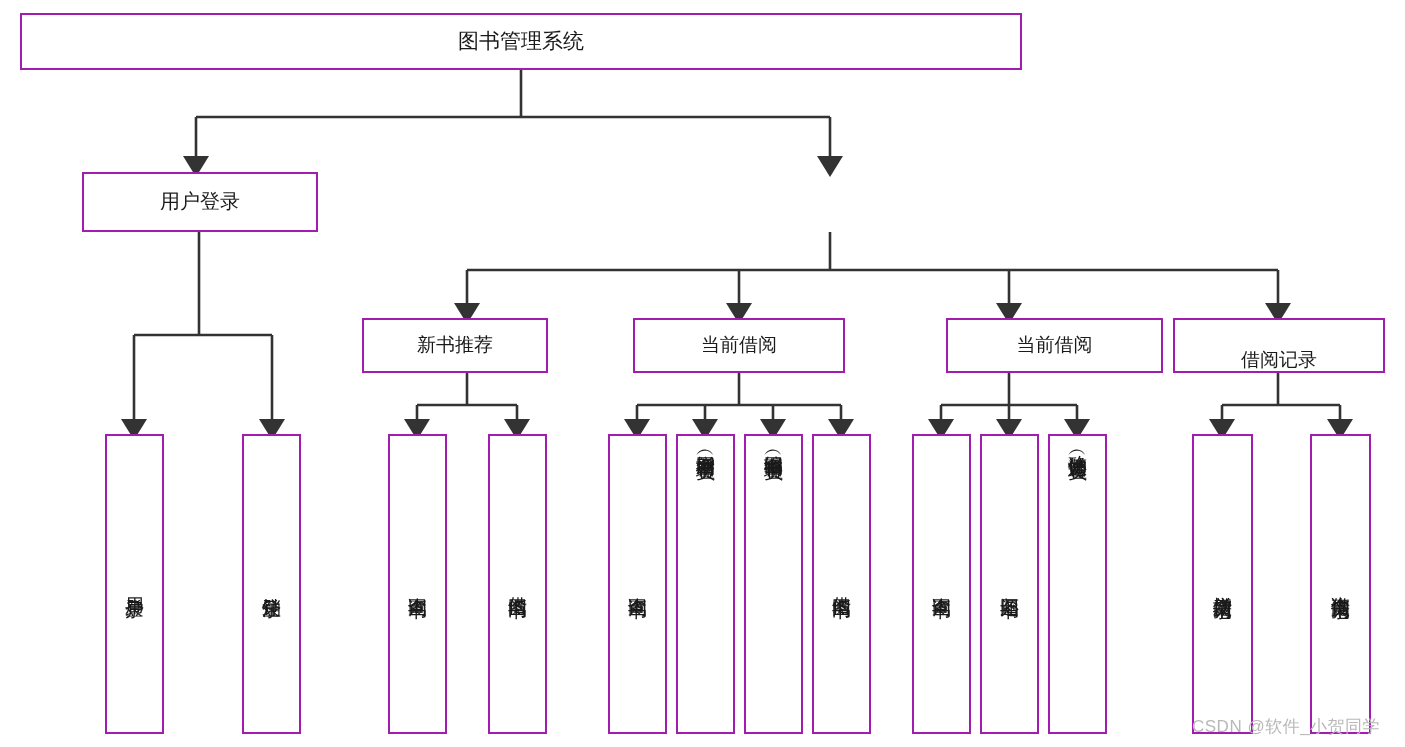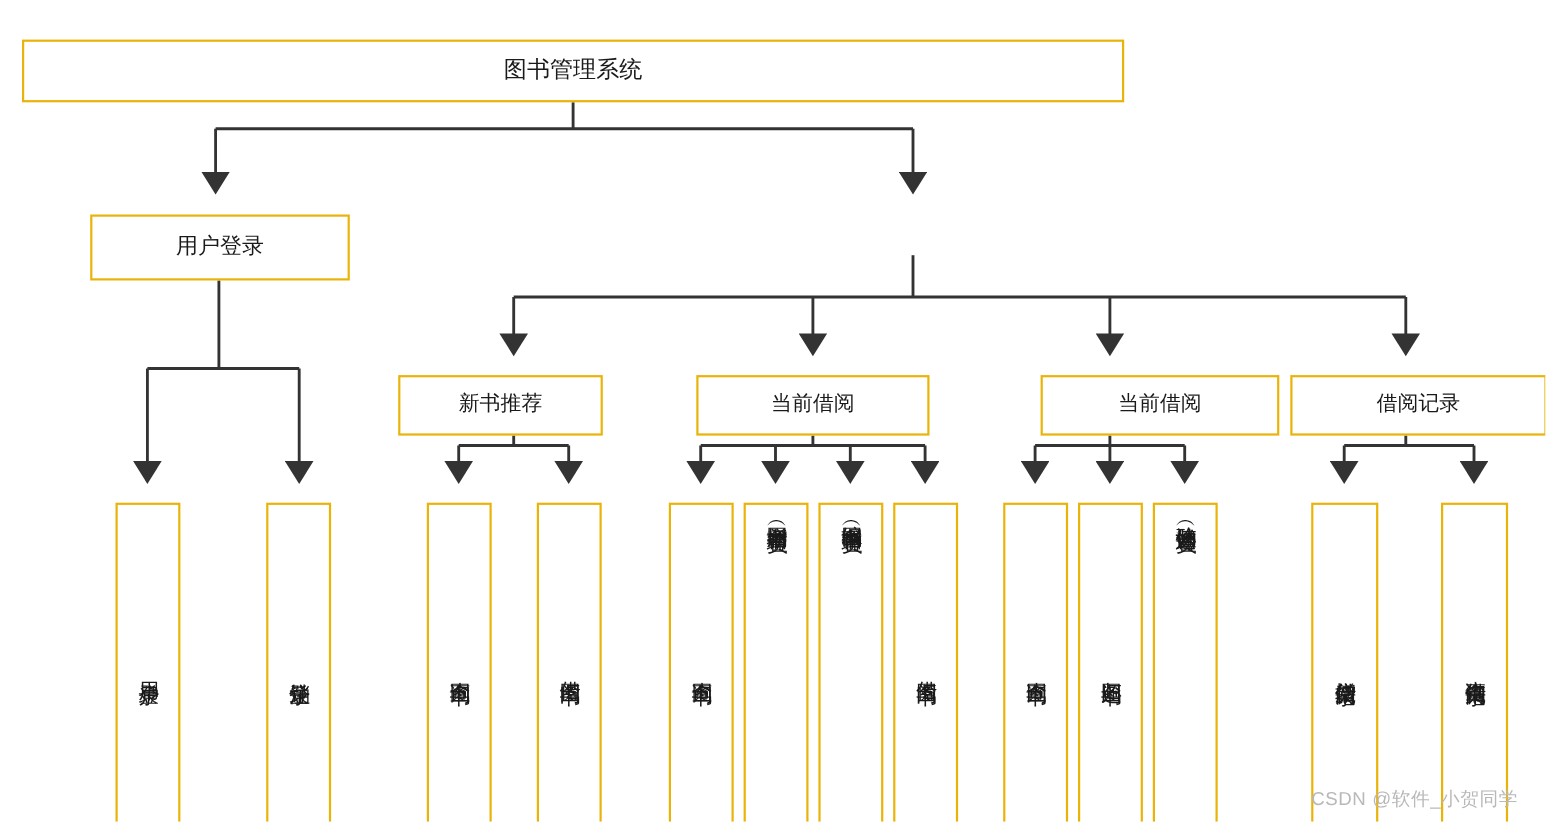--- a/index.html
+++ b/index.html
@@ -22,26 +22,25 @@
     left: 0;
     top: 0;
     width: 1405px;
     height: 747px;
     pointer-events: none;
   }
   .node {
     position: absolute;
     box-sizing: border-box;
     background: #ffffff;
-    border: 2px solid #eab308;
+    border: 2px solid #a21caf;
     display: flex;
     align-items: center;
     justify-content: center;
     color: #1a1a1a;
-    margin-top: 23px;
   }
   .node .label {
     display: block;
     text-align: center;
     line-height: 1.18;
   }
   .node-root { font-size: 21px; }
   .node-l1   { font-size: 20px; }
   .node-l2   { font-size: 19px; }
   .node-leaf {
@@ -133,21 +132,21 @@
 
   <div class="node node-l2" style="left:362px; top:318px; width:186px; height:55px;">
     <span class="label">新书推荐</span>
   </div>
   <div class="node node-l2" style="left:633px; top:318px; width:212px; height:55px;">
     <span class="label">当前借阅</span>
   </div>
   <div class="node node-l2" style="left:946px; top:318px; width:217px; height:55px;">
     <span class="label">当前借阅</span>
   </div>
-  <div class="node node-l2" style="left:1173px; top:318px; width:233px; height:55px;">
+  <div class="node node-l2" style="left:1173px; top:318px; width:212px; height:55px;align-items:flex-end;">
     <span class="label">借阅记录</span>
   </div>
 
   <div class="node node-leaf" style="left:105px; top:434px; width:59px; height:300px;">
     <span class="label">用户登录</span>
   </div>
   <div class="node node-leaf" style="left:242px; top:434px; width:59px; height:300px;">
     <span class="label">注销登录</span>
   </div>
 

